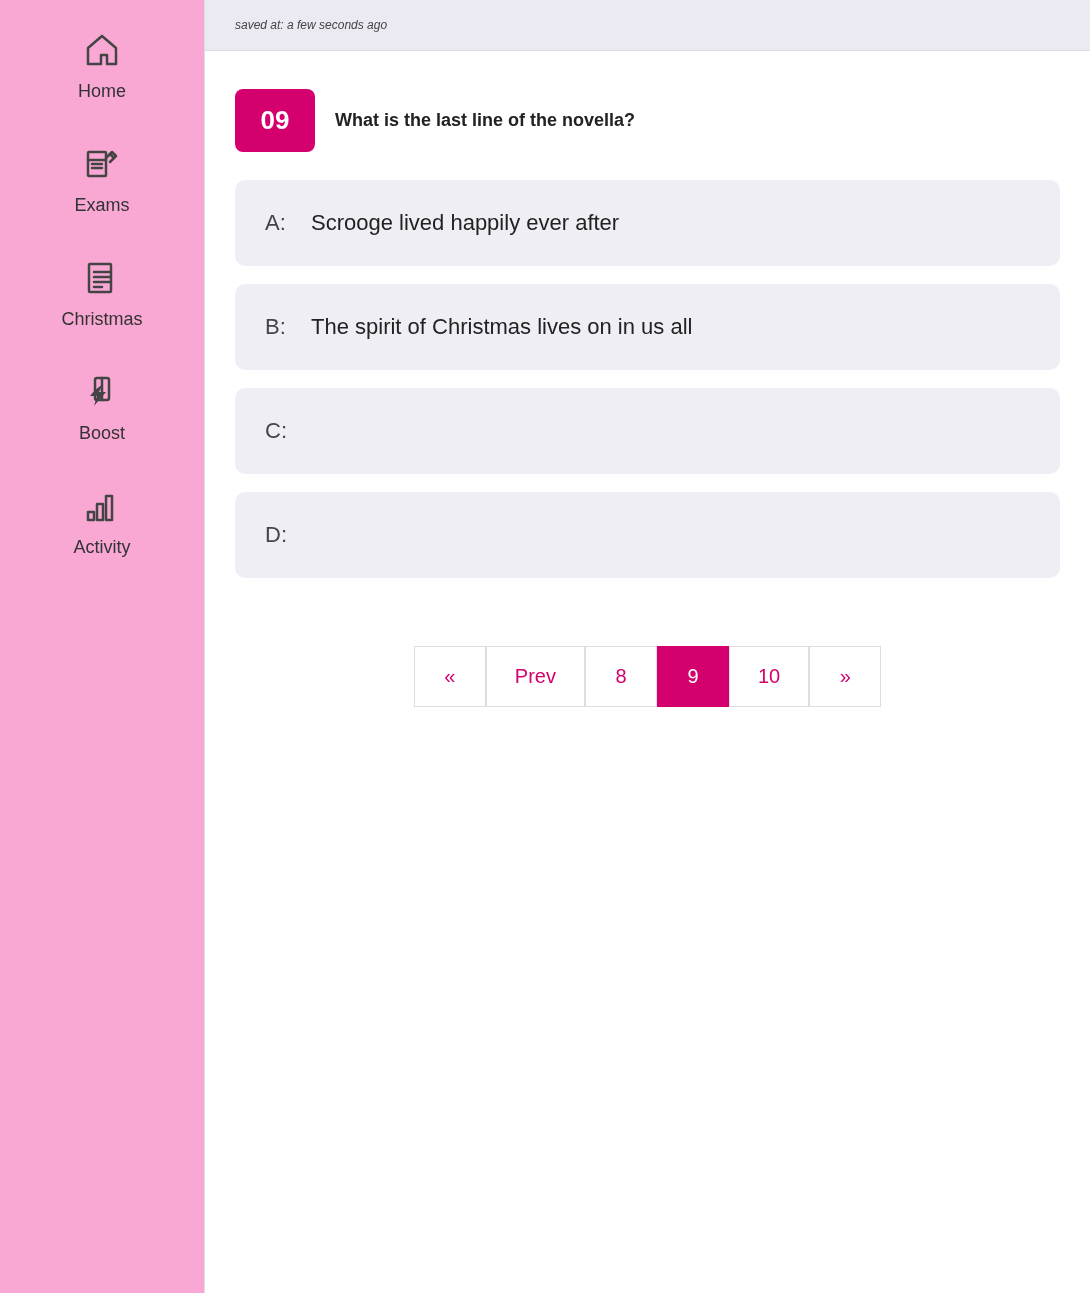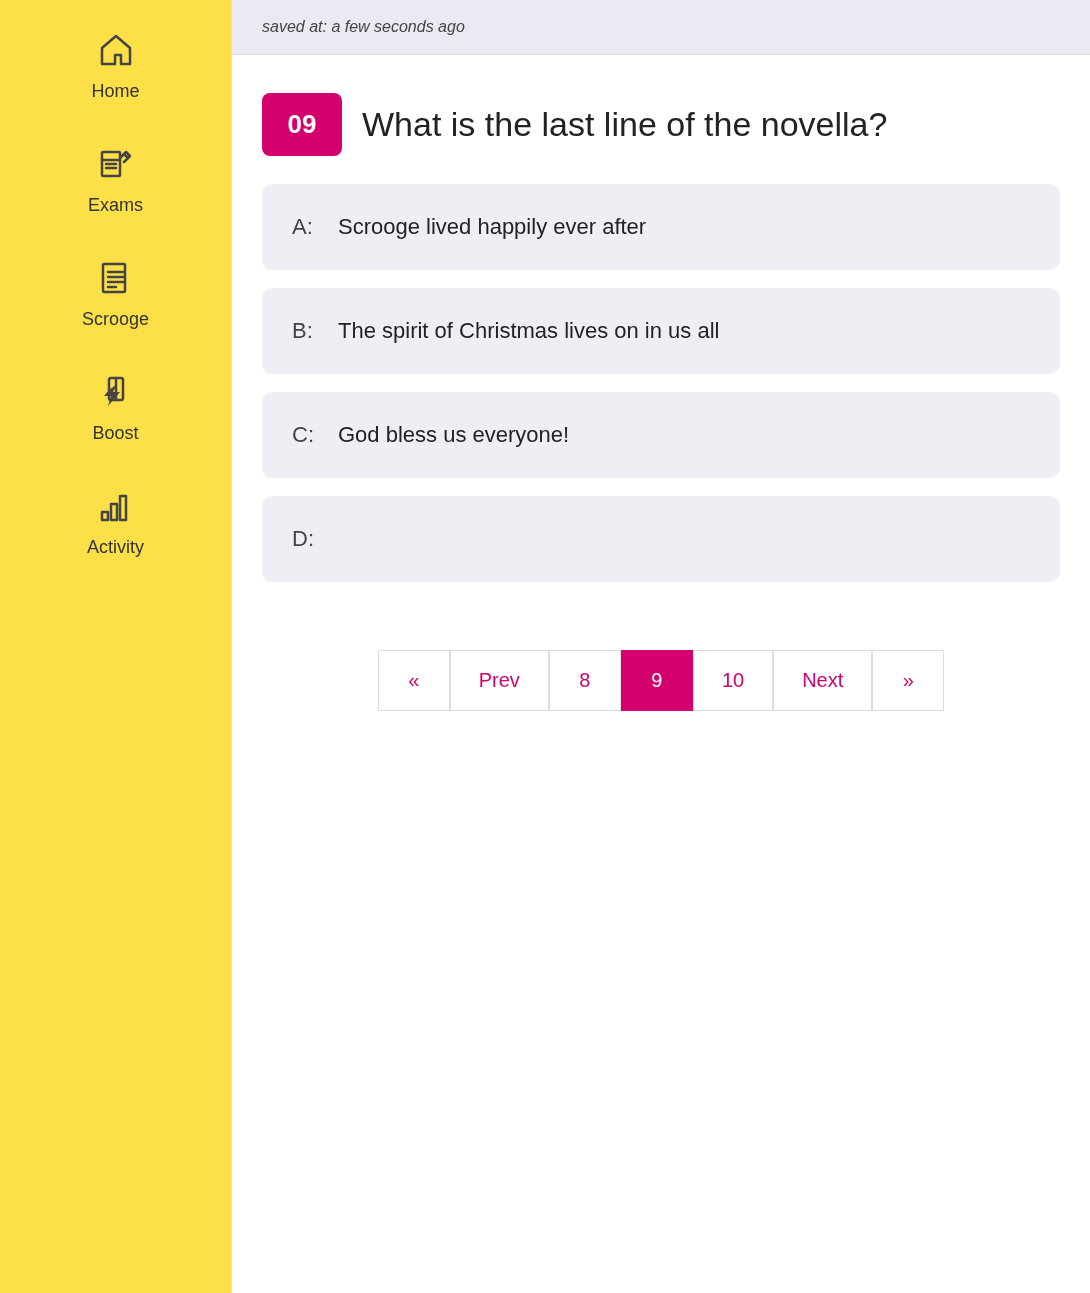--- a/index.html
+++ b/index.html
@@ -6,23 +6,23 @@
     body {
       font-family: -apple-system, BlinkMacSystemFont, 'Segoe UI', sans-serif;
       background: #f0eef5;
       display: flex;
       width: 1090px;
       min-height: 1293px;
     }
 
     
     .sidebar {
-      width: 232px;
+      width: 205px;
       min-height: 1293px;
-      background: #fde047;
+      background: #f9a8d4;
       display: flex;
       flex-direction: column;
       align-items: center;
       padding-top: 10px;
       gap: 0;
       border-right: 1px solid #e0dde8;
     }
 
     .sidebar-item {
       width: 100%;
@@ -61,21 +61,21 @@
       display: flex;
       flex-direction: column;
     }
 
     
     .save-status {
       background: #ebe9f2;
       padding: 18px 30px;
       font-style: italic;
       color: #444;
-      font-size: 16px;
+      font-size: 12px;
       border-bottom: 1px solid #ddd;
     }
 
     
     .question-section {
       padding: 38px 30px 20px 30px;
       display: flex;
       flex-direction: column;
       gap: 0;
     }
@@ -92,23 +92,23 @@
       color: #fff;
       font-size: 26px;
       font-weight: 600;
       padding: 16px 24px;
       border-radius: 8px;
       min-width: 80px;
       text-align: center;
     }
 
     .question-text {
-      font-size: 34px;
+      font-size: 18px;
       color: #222;
-      font-weight: 400;
+      font-weight: 700;
     }
 
     
     .answer-option {
       background: #f0eef5;
       border-radius: 10px;
       padding: 30px 30px;
       margin-bottom: 18px;
       font-size: 22px;
       color: #222;
@@ -185,21 +185,21 @@
   <div class="sidebar-item">
     <span class="icon">
       <svg viewBox="0 0 36 36" fill="none" stroke="#444" stroke-width="2.5" stroke-linecap="round" stroke-linejoin="round">
         <rect x="5" y="4" width="22" height="28" rx="1"></rect>
         <line x1="10" y1="12" x2="26" y2="12"></line>
         <line x1="10" y1="17" x2="26" y2="17"></line>
         <line x1="10" y1="22" x2="26" y2="22"></line>
         <line x1="10" y1="27" x2="18" y2="27"></line>
       </svg>
     </span>
-    <span class="label">Scrooge</span>
+    <span class="label">Christmas</span>
   </div>
 
   <div class="sidebar-item">
     <span class="icon">
       <svg viewBox="0 0 36 36" fill="none" stroke="#444" stroke-width="2.5" stroke-linecap="round" stroke-linejoin="round">
         <rect x="11" y="4" width="14" height="22" rx="2"></rect>
         <line x1="18" y1="4" x2="18" y2="26"></line>
         <path d="M11 16 l-5 6h7l-3 10 12-14h-7l4-8z" fill="#444" stroke="none"></path>
       </svg>
     </span>
@@ -239,32 +239,30 @@
       <span>Scrooge lived happily ever after</span>
     </div>
 
     <div class="answer-option">
       <span class="answer-letter">B:</span>
       <span>The spirit of Christmas lives on in us all</span>
     </div>
 
     <div class="answer-option">
       <span class="answer-letter">C:</span>
-      <span>God bless us everyone!</span>
     </div>
 
     <div class="answer-option">
       <span class="answer-letter">D:</span>
     </div>
 
   </div>
 
   <div class="pagination">
     <button class="page-btn text-btn">«</button>
     <button class="page-btn text-btn">Prev</button>
     <button class="page-btn">8</button>
     <button class="page-btn active">9</button>
     <button class="page-btn">10</button>
-    <button class="page-btn text-btn">Next</button>
     <button class="page-btn text-btn">»</button>
   </div>
 
 </main>
 
 </body></html>

